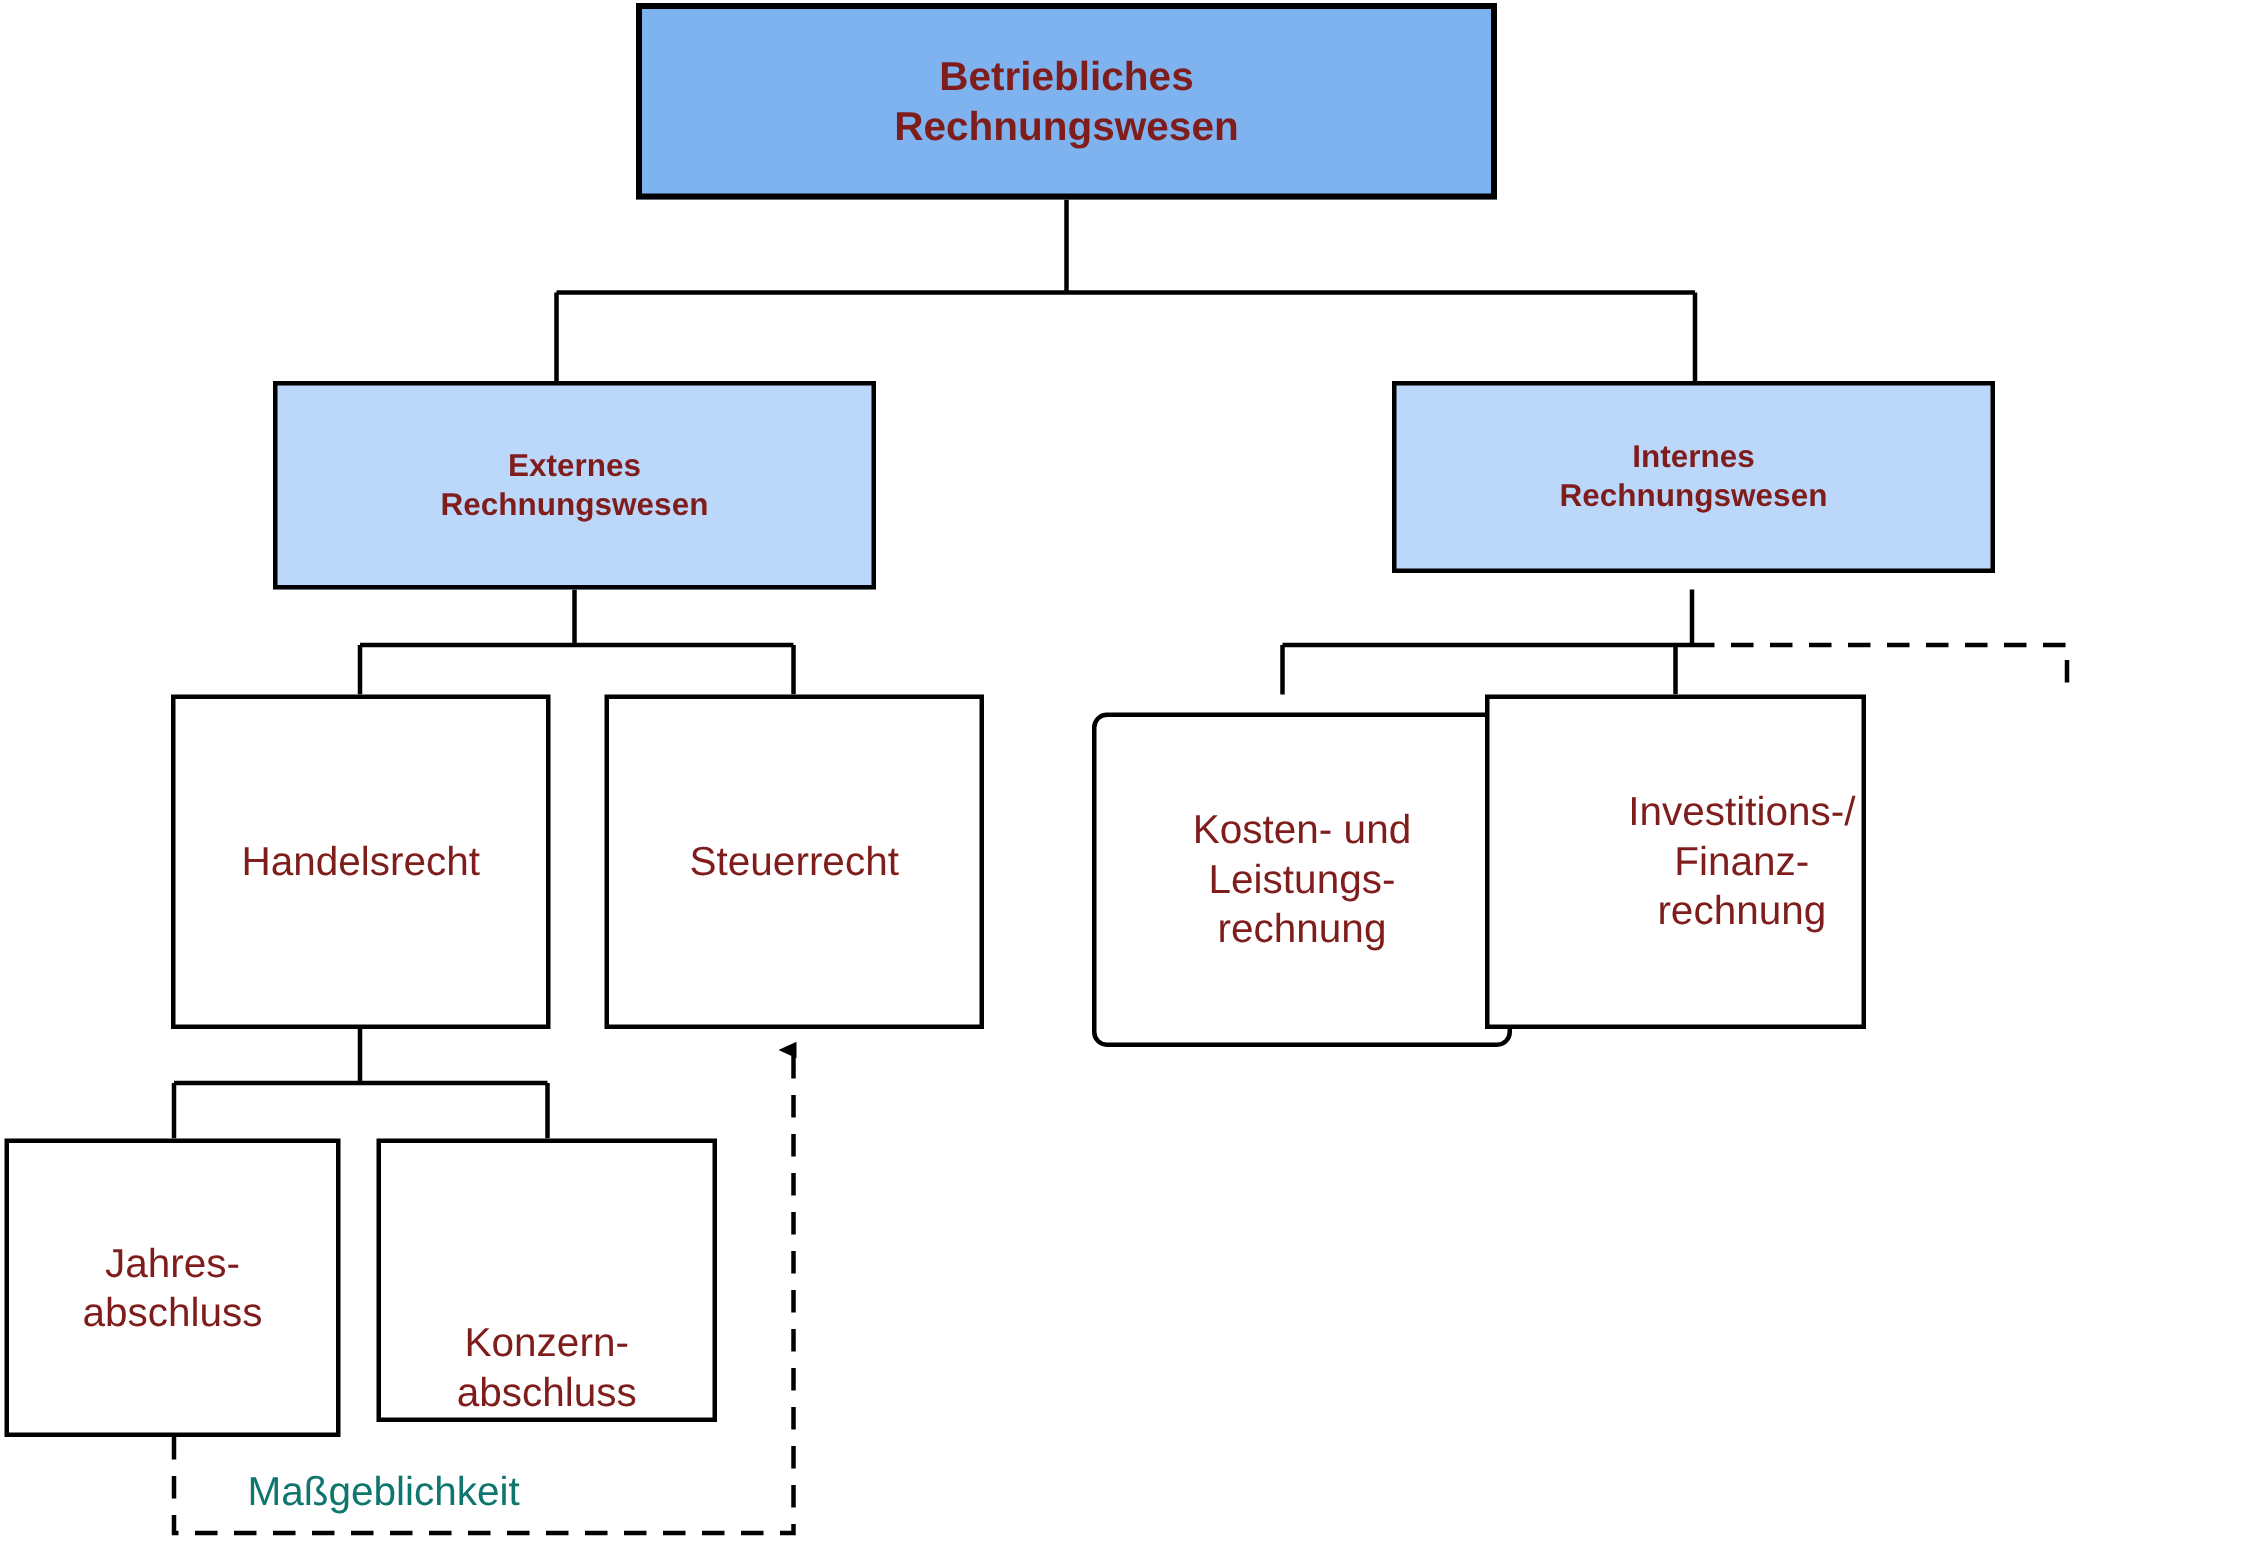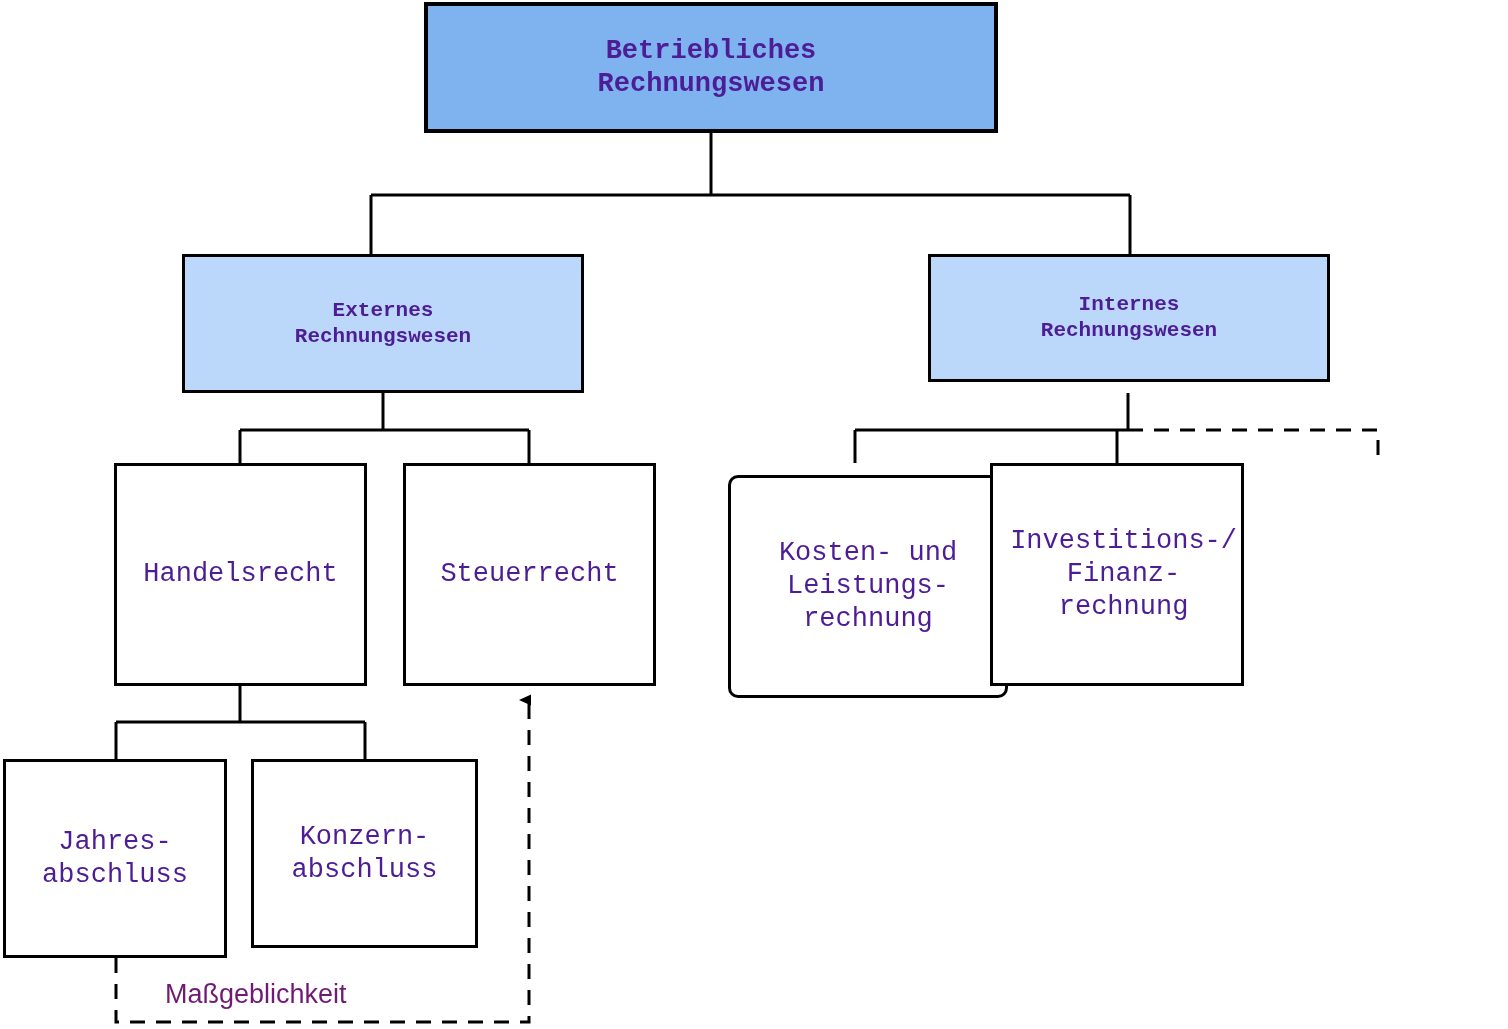--- a/index.html
+++ b/index.html
@@ -39,22 +39,22 @@
   }
   .node-box.level-0 {
     background: #7FB3F0;
     border-width: 4px;
   }
   .node-box.level-1 {
     background: #BBD7FA;
     border-width: 3px;
   }
   .node-label {
-    font-family: Liberation Mono, monospace;
-    color: #4c1d95;
+    font-family: Liberation Sans, sans-serif;
+    color: #7f1d1d;
     line-height: 1.22;
     white-space: pre-line;
     padding: 0 4px;
   }
   .level-0 .node-label {
     font-size: 27px;
     font-weight: bold;
   }
   .level-1 .node-label {
     font-size: 21px;
@@ -62,21 +62,21 @@
   }
   .level-2 .node-label,
   .level-3 .node-label {
     font-size: 27px;
     font-weight: normal;
   }
   .edge-label {
     position: absolute;
     font-family: "Liberation Sans", sans-serif;
     font-size: 27px;
-    color: #701a75;
+    color: #0f766e;
     white-space: nowrap;
     background: #ffffff;
     padding: 0 5px;
   }
 </style>
 </head>
 <body>
 
 <div id="diagram-root">
 
@@ -153,20 +153,20 @@
 Finanz-
 rechnung</span>
   </div>
 
 
   <div class="node-box level-3" style="left:3px; top:759px; width:224px; height:199px;">
     <span class="node-label">Jahres-
 abschluss</span>
   </div>
 
-  <div class="node-box level-3" style="left:251px; top:759px; width:227px; height:189px;">
+  <div class="node-box level-3" style="left:251px; top:759px; width:227px; height:189px;align-items:flex-end;">
     <span class="node-label">Konzern-
 abschluss</span>
   </div>
 
   <div class="edge-label" style="left:160px; top:979px;">Maßgeblichkeit</div>
 
 </div>
 
 </body></html>

